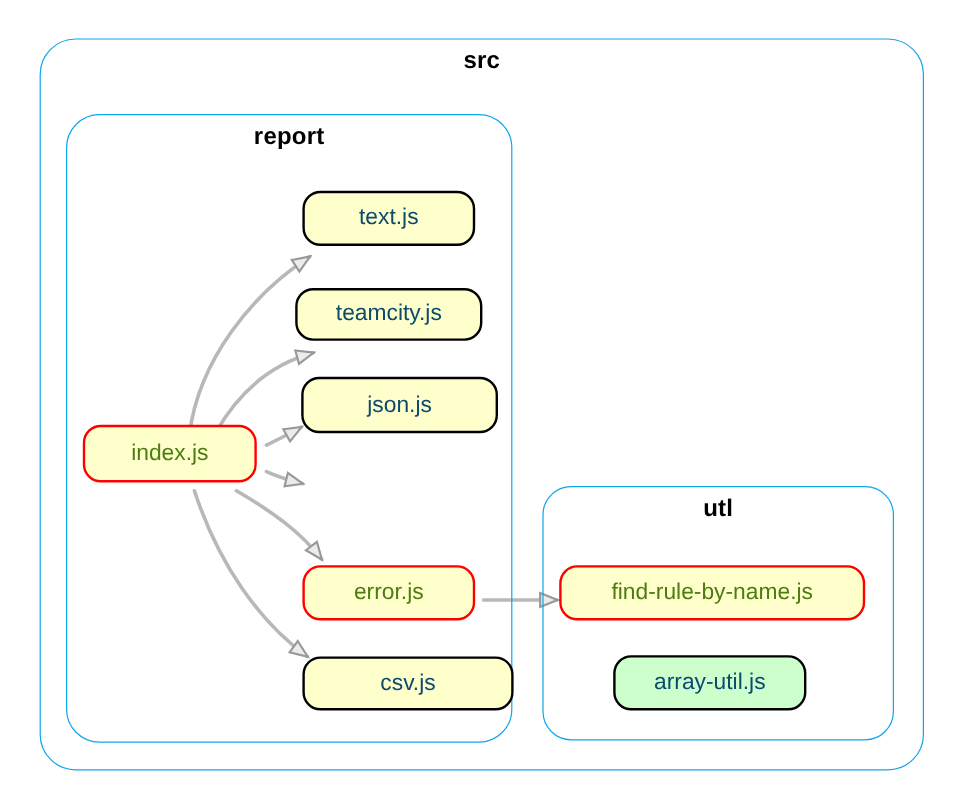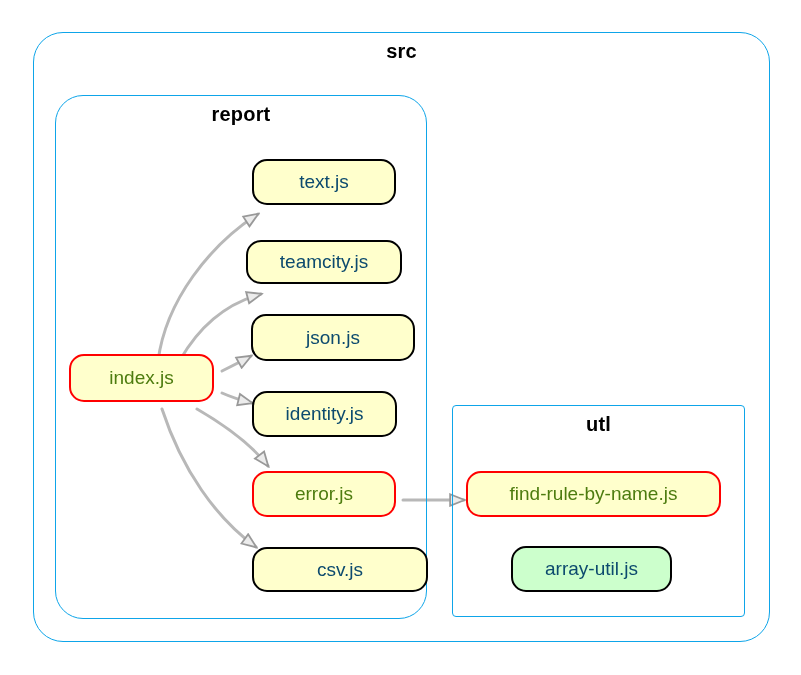--- a/index.html
+++ b/index.html
@@ -33,21 +33,21 @@
   .group-src {
     left: 33px; top: 32px; width: 737px; height: 610px;
     border-radius: 30px;
   }
   .group-report {
     left: 21px; top: 62px; width: 372px; height: 524px;
     border-radius: 28px;
   }
   .group-utl {
     left: 418px; top: 372px; width: 293px; height: 212px;
-    border-radius: 4px;
+    border-radius: 24px;
   }
   .group-label {
     position: absolute;
     top: 7px; left: 0; right: 0;
     text-align: center;
     font-weight: bold;
     font-size: 20px;
     color: #000000;
     letter-spacing: 0.2px;
   }
@@ -116,23 +116,20 @@
       </div>
       <div class="node n-text">
         <span>text.js</span>
       </div>
       <div class="node n-teamcity">
         <span>teamcity.js</span>
       </div>
       <div class="node n-json">
         <span>json.js</span>
       </div>
-      <div class="node n-identity">
-        <span>identity.js</span>
-      </div>
       <div class="node flagged n-error">
         <span>error.js</span>
       </div>
       <div class="node n-csv">
         <span>csv.js</span>
       </div>
     </div>
 
     <div class="group group-utl">
       <div class="group-label">utl</div>

